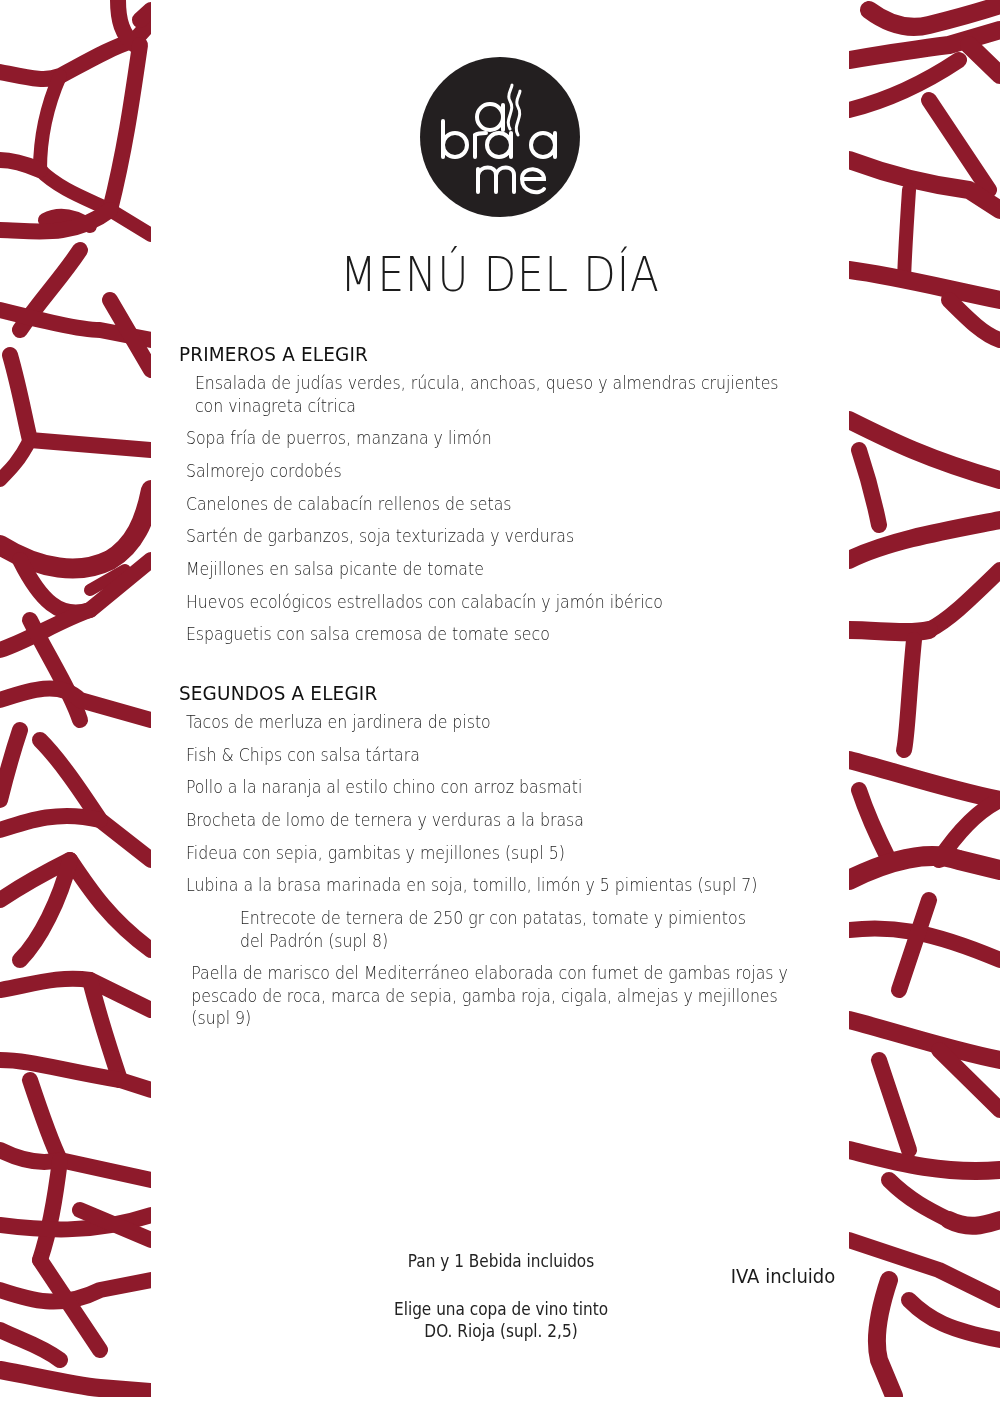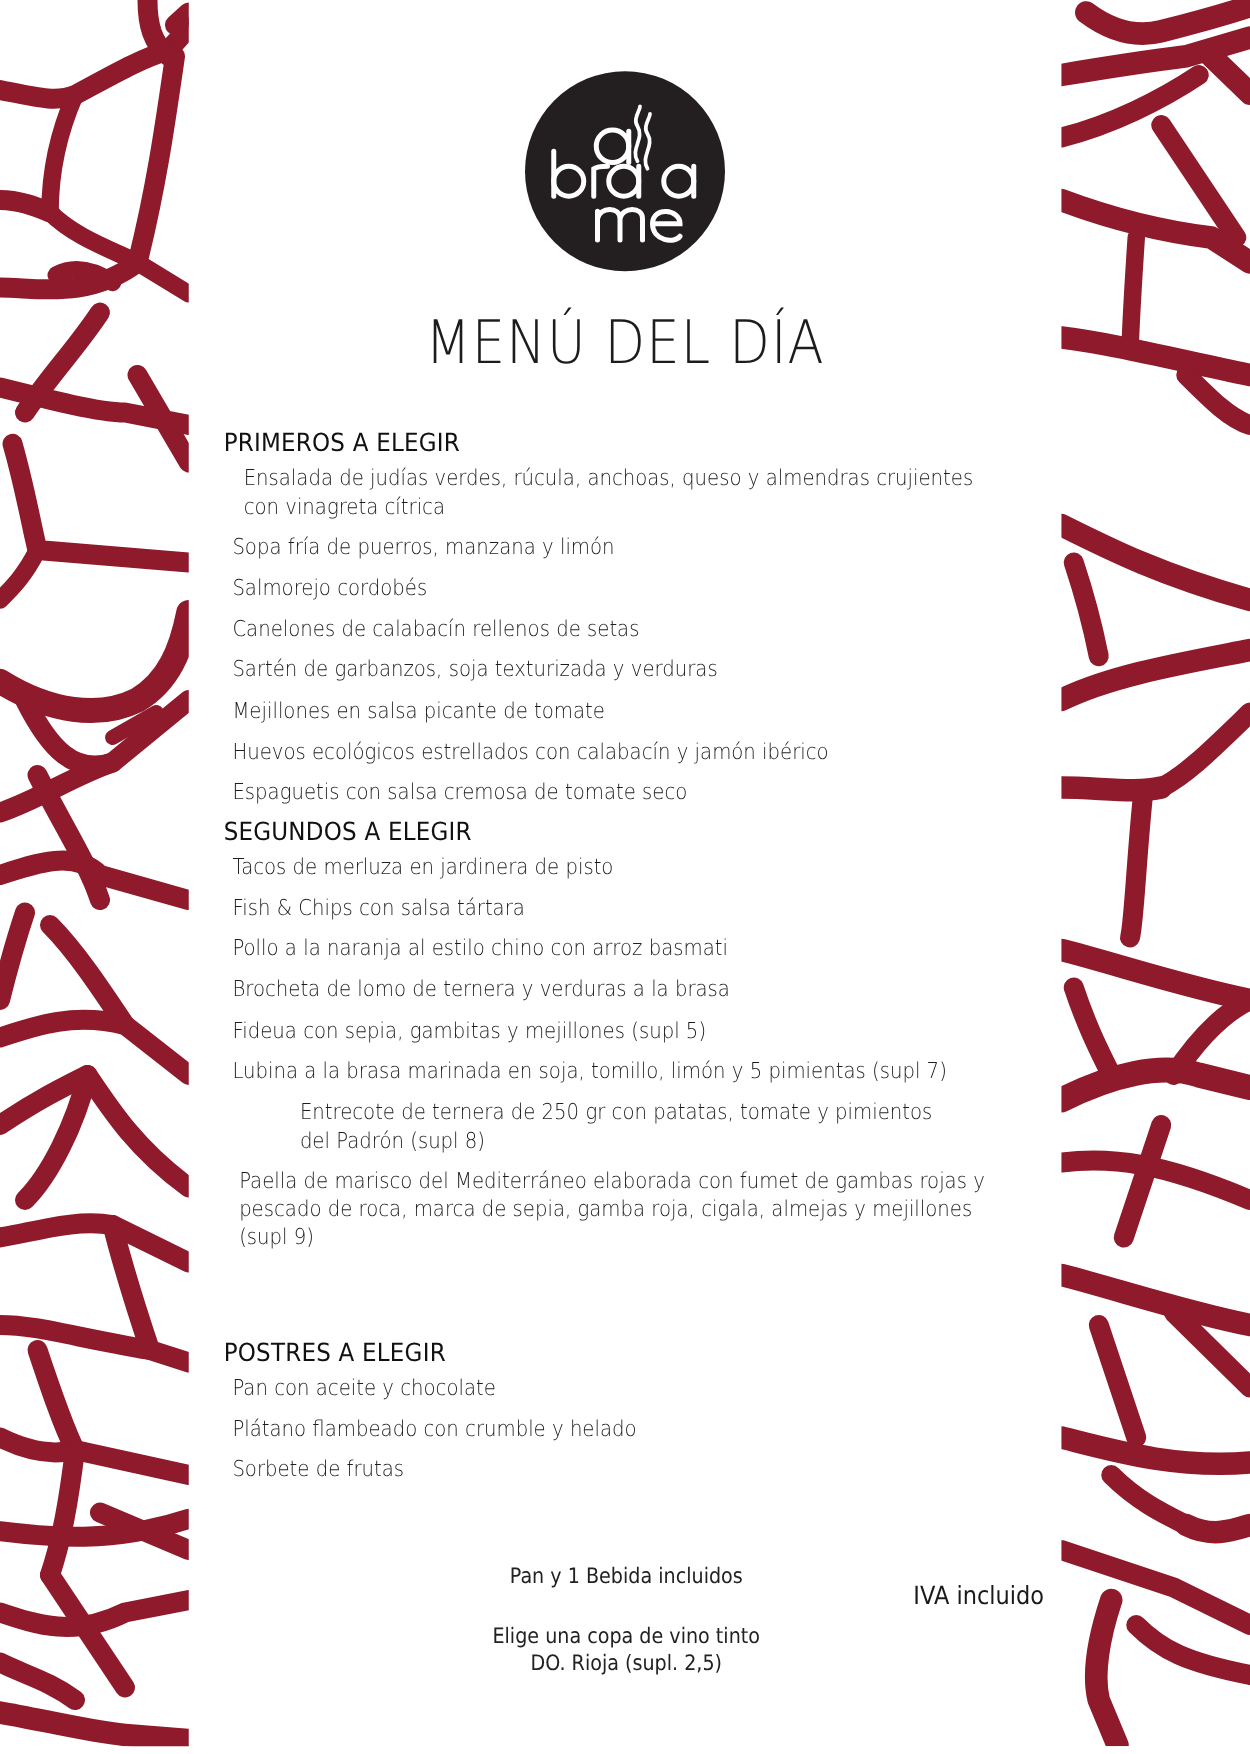--- a/index.html
+++ b/index.html
@@ -17,21 +17,21 @@
     .logo svg { width: 160px; height: 160px; display: block; }
 
     .title { position: absolute; left: 0; width: 698px; top: 246px; text-align: center; font-family: "DejaVu Sans", sans-serif; font-weight: 200; font-size: 48px; letter-spacing: 1px; color: #1c1c1c; -webkit-text-stroke: 0px; font-stretch: condensed; transform: scaleX(0.88); transform-origin: center; }
 
     .section { position: absolute; left: 0; width: 698px; text-align: left; }
     .section-heading { font-size: 20px; font-weight: normal; letter-spacing: 0.2px; color: #111; line-height: 24px; margin-bottom: 6px; font-family: "DejaVu Sans", sans-serif; transform: scaleX(0.92); }
     .dish { font-size: 17.5px; line-height: 22.5px; color: #1e1e1e; margin-bottom: 10.2px; font-family: "DejaVu Sans", sans-serif; font-weight: 300; transform: scaleX(0.9); transform-origin: center; }
     .dish.wrap1 { padding: 0 10px; }
 
     .sec-primeros { top: 342px; }
-    .sec-segundos { top: 653px; }
+    .sec-segundos { top: 681px; }
     .sec-postres { top: 1070px; }
 
     .footer-left { position: absolute; left: 200px; width: 300px; text-align: center; font-size: 17px; line-height: 22px; color: #222; transform: scaleX(0.9); }
     .f-included { top: 1250px; }
     .f-wine { top: 1298px; }
 
     .price { position: absolute; right: 14px; top: 1270px; text-align: right; color: #1a1a1a; }
     .price-value { font-size: 50px; font-weight: 200; line-height: 52px; letter-spacing: 0px; font-family: "DejaVu Sans", sans-serif; transform: scaleX(0.82); transform-origin: right; display: inline-block; }
     .price-currency { font-size: 24px; font-weight: 200; margin-left: 2px; }
     .price-tax { font-size: 20px; line-height: 20px; margin-top: -4px; transform: scaleX(0.9); transform-origin: right; }
@@ -165,26 +165,20 @@
     <div class="dish">Tacos de merluza en jardinera de pisto</div>
     <div class="dish">Fish &amp; Chips con salsa tártara</div>
     <div class="dish">Pollo a la naranja al estilo chino con arroz basmati</div>
     <div class="dish">Brocheta de lomo de ternera y verduras a la brasa</div>
     <div class="dish">Fideua con sepia, gambitas y mejillones (supl 5)</div>
     <div class="dish">Lubina a la brasa marinada en soja, tomillo, limón y 5 pimientas (supl 7)</div>
     <div class="dish" style="padding:0 60px;">Entrecote de ternera de 250 gr con patatas, tomate y pimientos del Padrón  (supl 8)</div>
     <div class="dish" style="padding:0 6px;">Paella de marisco del Mediterráneo elaborada con fumet de gambas rojas y pescado de roca, marca de sepia, gamba roja, cigala, almejas y mejillones  (supl 9)</div>
   </div>
 
-  <div class="section sec-postres">
-    <div class="section-heading">POSTRES A ELEGIR</div>
-    <div class="dish">Pan con aceite y chocolate</div>
-    <div class="dish">Plátano flambeado con crumble y helado</div>
-    <div class="dish">Sorbete de frutas</div>
-  </div>
 
   <div class="footer-left f-included">Pan y 1 Bebida incluidos</div>
   <div class="footer-left f-wine">
     <div>Elige una copa de vino tinto</div>
     <div>DO. Rioja  (supl. 2,5)</div>
   </div>
 
   <div class="price">
     <div class="price-tax">IVA incluido</div>
   </div>

